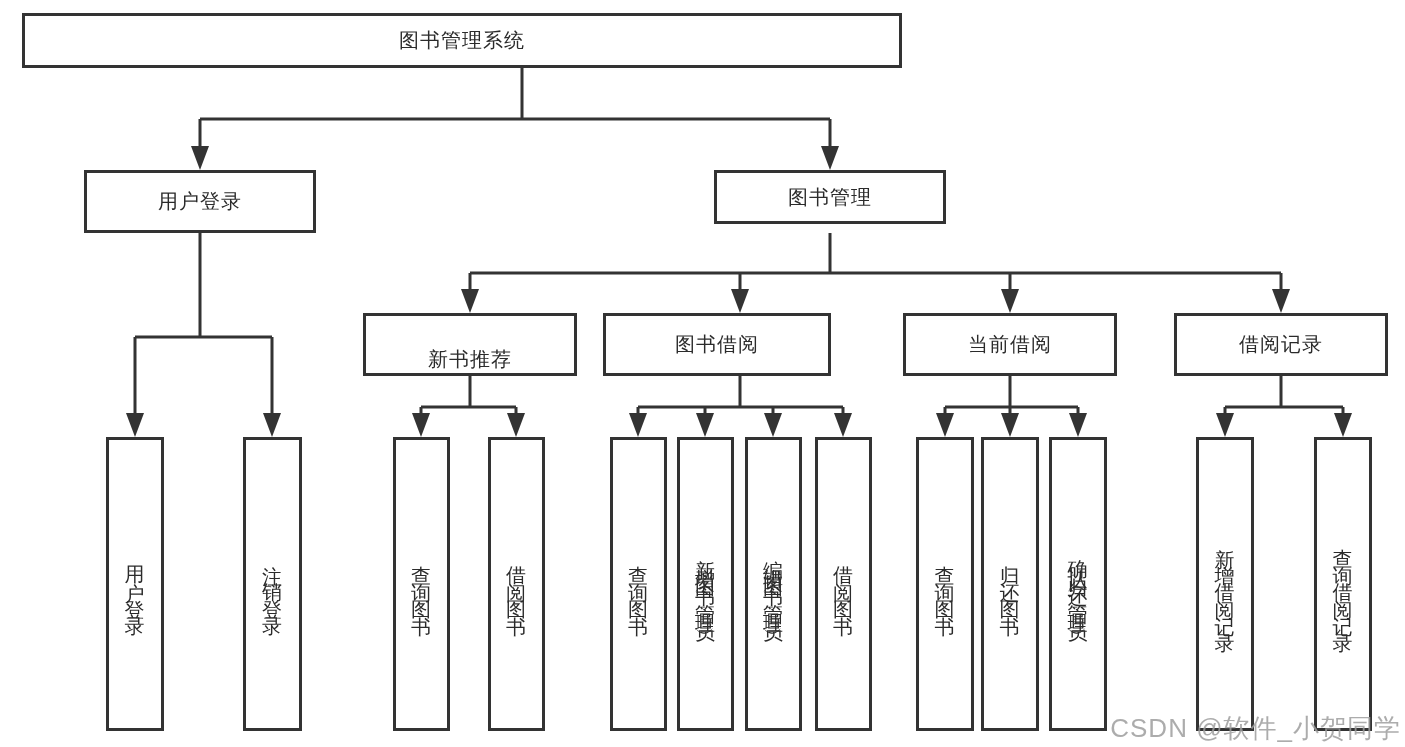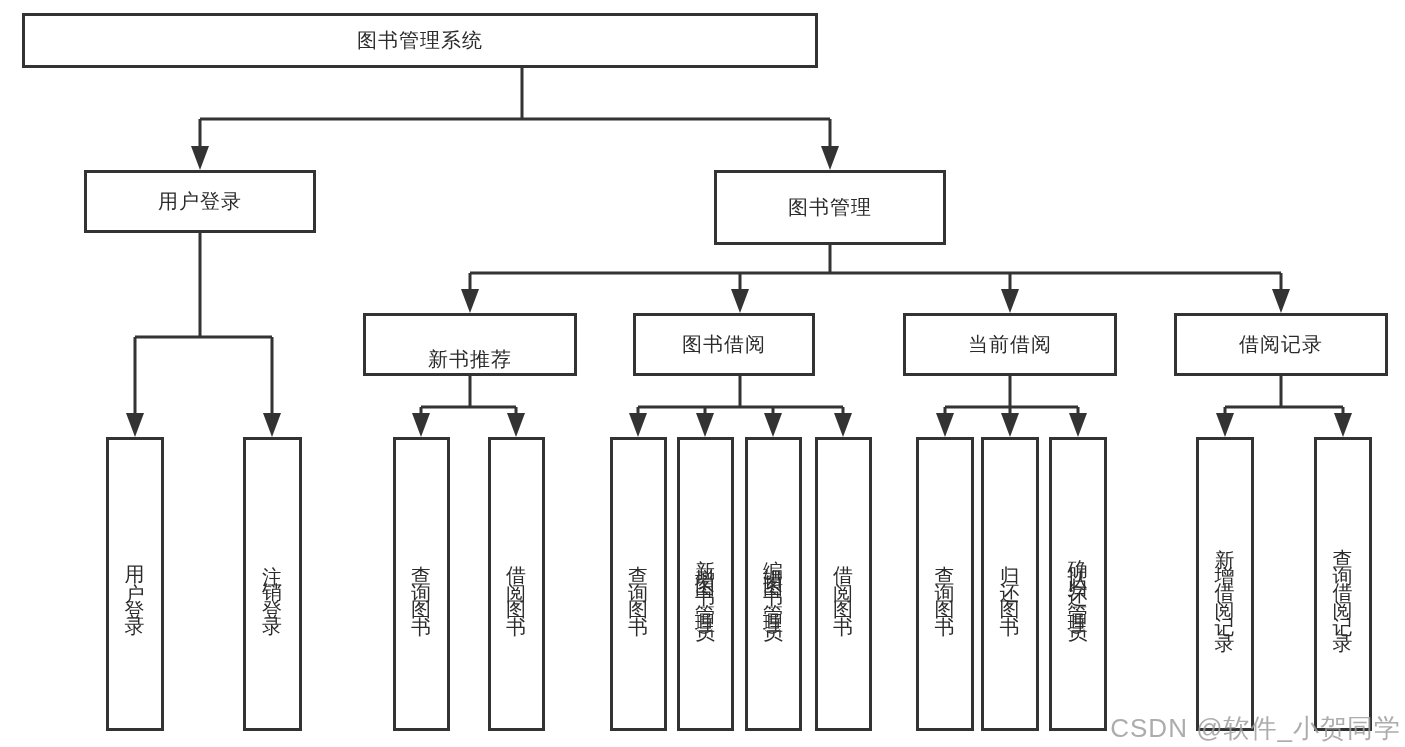--- a/index.html
+++ b/index.html
@@ -80,35 +80,35 @@
       <polygon points="764,413 782,413 773,437"></polygon>
       <polygon points="834,413 852,413 843,437"></polygon>
       <polygon points="936,413 954,413 945,437"></polygon>
       <polygon points="1001,413 1019,413 1010,437"></polygon>
       <polygon points="1069,413 1087,413 1078,437"></polygon>
       <polygon points="1216,413 1234,413 1225,437"></polygon>
       <polygon points="1334,413 1352,413 1343,437"></polygon>
     </g>
   </svg>
 
-  <div class="node hnode" style="left:22px;top:13px;width:796px;height:55px;">
+  <div class="node hnode" style="left:22px;top:13px;width:880px;height:55px;">
     <span>图书管理系统</span>
   </div>
 
   <div class="node hnode" style="left:84px;top:170px;width:232px;height:63px;">
     <span>用户登录</span>
   </div>
-  <div class="node hnode" style="left:714px;top:170px;width:232px;height:75px;">
+  <div class="node hnode" style="left:714px;top:170px;width:232px;height:54px;">
     <span>图书管理</span>
   </div>
 
   <div class="node hnode" style="left:363px;top:313px;width:214px;height:63px;align-items:flex-end;">
     <span>新书推荐</span>
   </div>
-  <div class="node hnode" style="left:633px;top:313px;width:182px;height:63px;">
+  <div class="node hnode" style="left:603px;top:313px;width:228px;height:63px;">
     <span>图书借阅</span>
   </div>
   <div class="node hnode" style="left:1174px;top:313px;width:214px;height:63px;">
     <span>借阅记录</span>
   </div>
   <div class="node hnode" style="left:903px;top:313px;width:214px;height:63px;">
     <span>当前借阅</span>
   </div>
 
   <div class="node vnode" style="left:106px;top:437px;width:58px;height:294px;">

